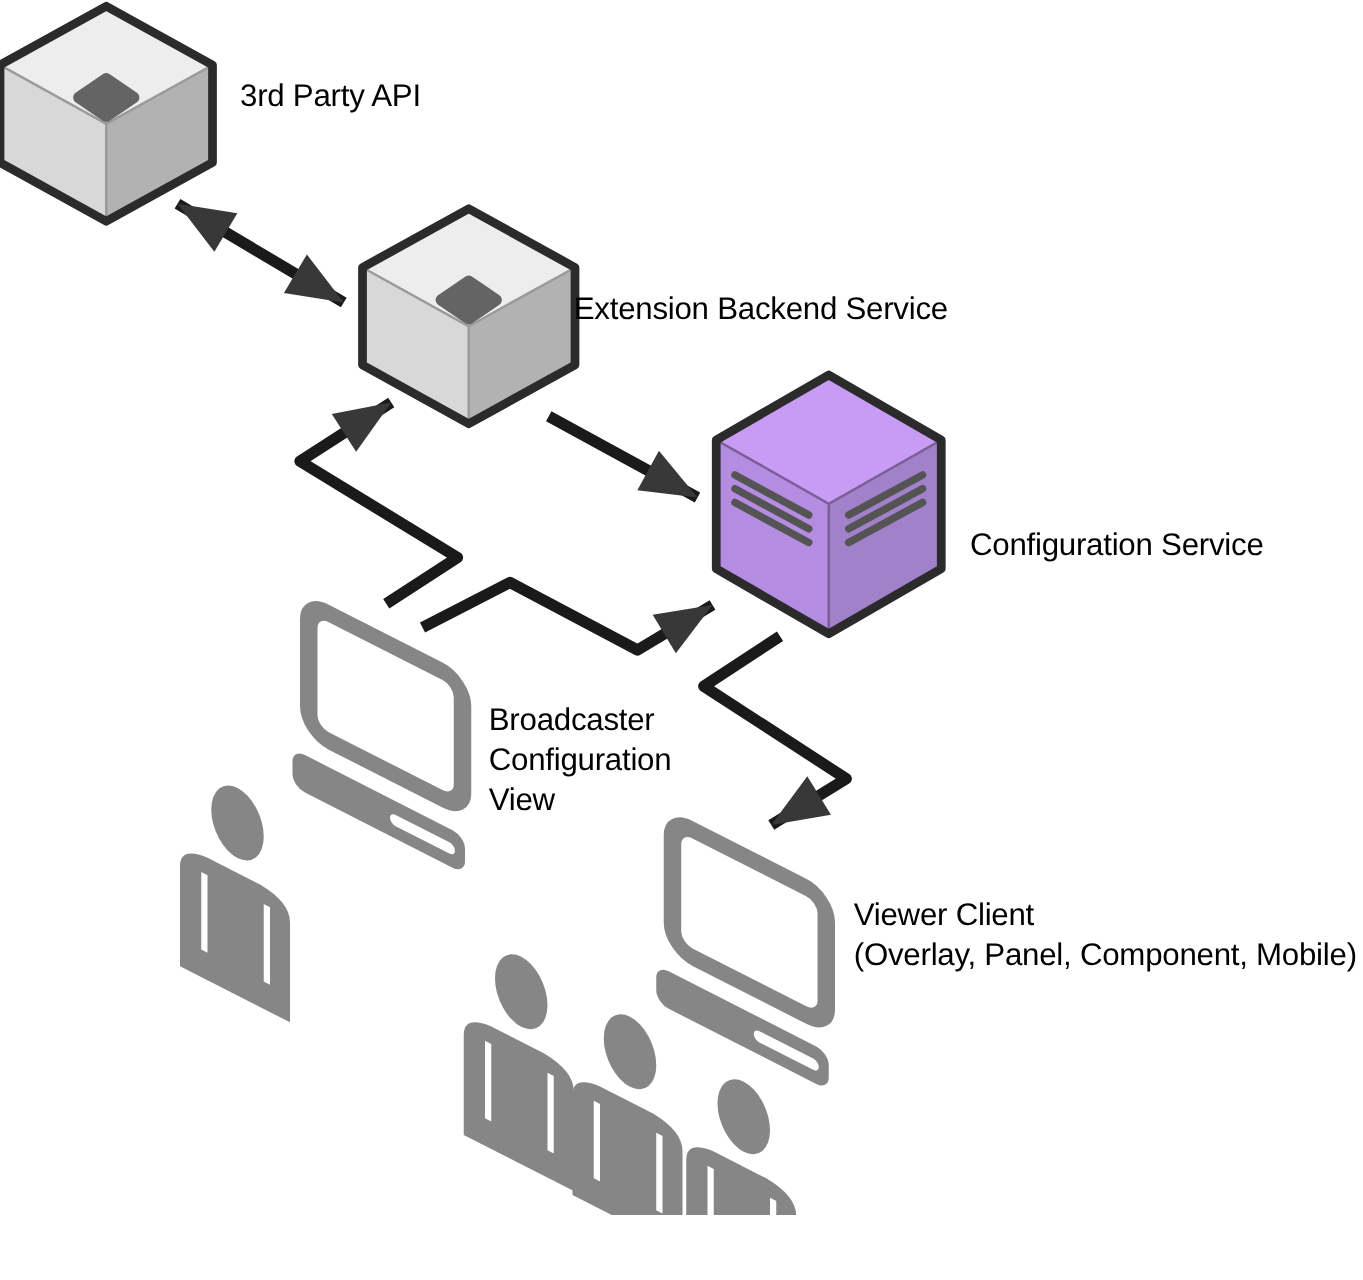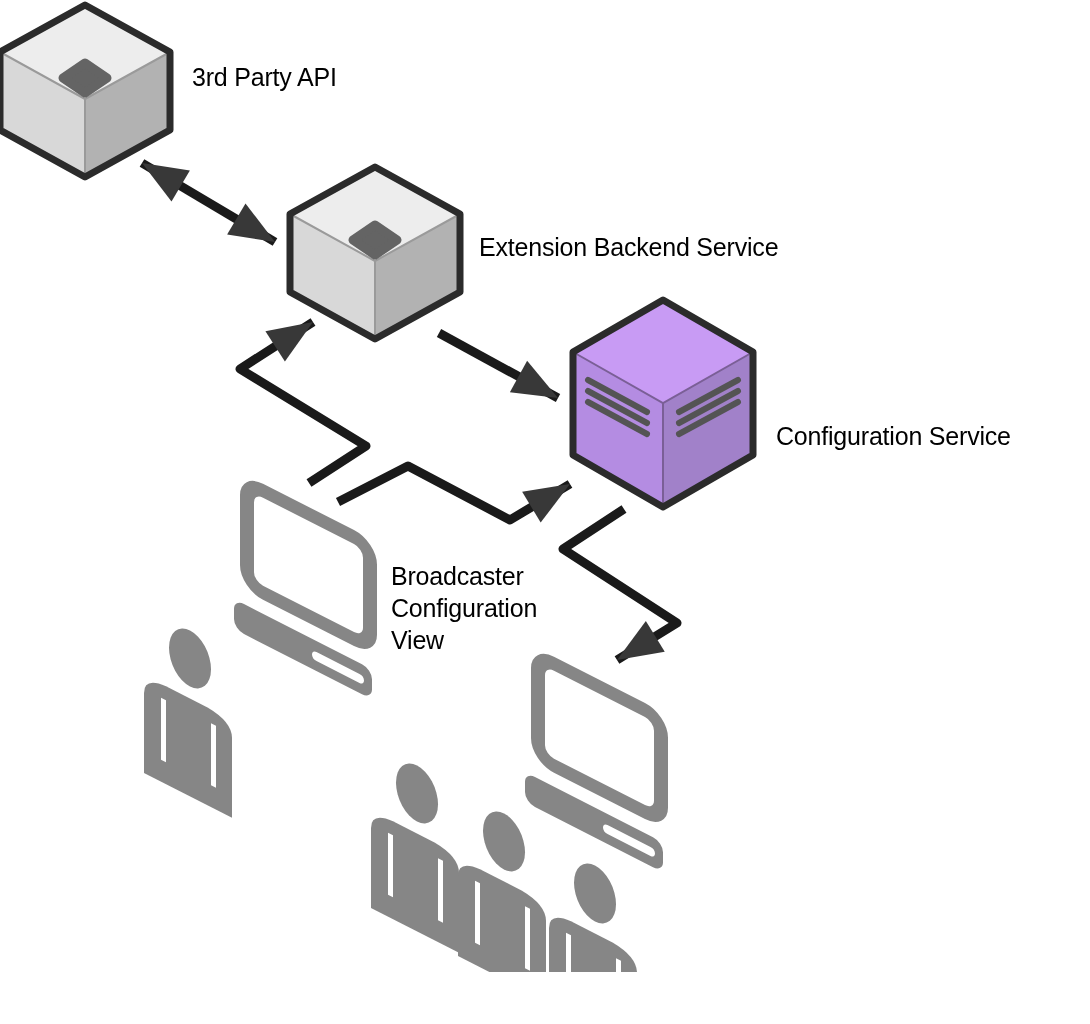--- a/index.html
+++ b/index.html
@@ -13,21 +13,21 @@
   .diagram-art{position:absolute;left:0;top:0;}
   .node-label{
     position:absolute;
     font-size:25px;
     line-height:32px;
     letter-spacing:-0.2px;
     color:#000;
     white-space:pre-line;
   }
   #label-third-party{left:192px;top:61px;}
-  #label-extension{left:479px;top:231px;}
+  #label-extension{left:459px;top:231px;}
   #label-config{left:776px;top:374px;margin-top:46px;}
   #label-broadcaster{left:391px;top:560px;}
   #label-viewer{left:683px;top:716px;}
 </style>
 </head>
 <body>
 
 <div class="canvas">
 
   <svg class="diagram-art" width="1090" height="1024" viewBox="0 0 1090 1024">
@@ -97,13 +97,15 @@
       <path d="M624,509 L563,549 L677,623 L617,660" marker-end="url(#ah-end)"></path>
     </g>
   </svg>
 
   <div class="node-label" id="label-third-party">3rd Party API</div>
   <div class="node-label" id="label-extension">Extension Backend Service</div>
   <div class="node-label" id="label-config">Configuration Service</div>
   <div class="node-label" id="label-broadcaster">Broadcaster
 Configuration
 View</div>
+  <div class="node-label" id="label-viewer">Viewer Client
+(Overlay, Panel, Component, Mobile)</div>
 </div>
 
 </body></html>

